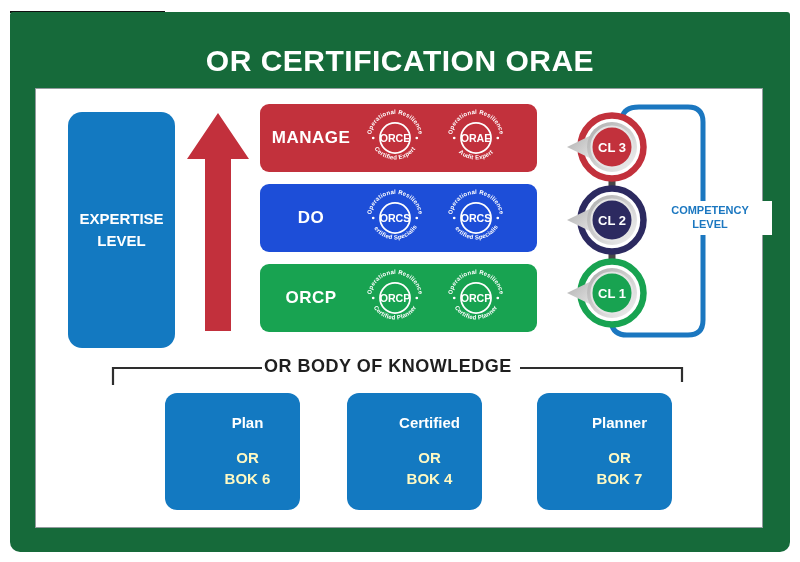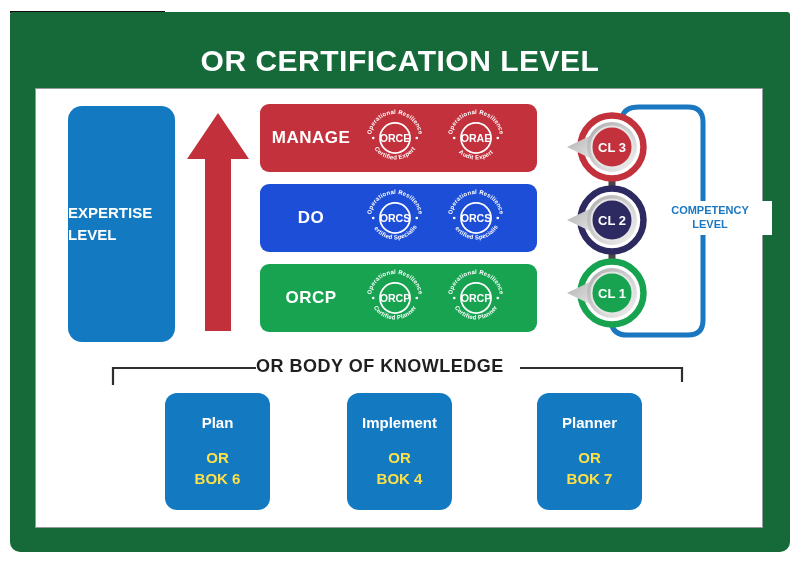--- a/index.html
+++ b/index.html
@@ -12,23 +12,23 @@
   .top-line{position:absolute;left:10px;top:11px;width:155px;height:2px;background:#101010;}
 
   .title{position:absolute;left:0;top:44px;width:800px;text-align:center;
          color:#ffffff;font-size:30px;font-weight:bold;letter-spacing:.5px;}
 
   
   .panel{position:absolute;left:35px;top:88px;width:728px;height:440px;
          background:#ffffff;border:1.5px solid #939B9E;box-sizing:border-box;}
 
   
-  .expertise{position:absolute;left:68px;top:106px;width:107px;height:236px;
+  .expertise{position:absolute;left:68px;top:112px;width:107px;height:236px;
              background:#1379C1;border-radius:14px;display:flex;flex-direction:column;
-             align-items:flex-start;justify-content:center;color:#fff;font-weight:bold;
+             align-items:center;justify-content:center;color:#fff;font-weight:bold;
              font-size:15px;line-height:1.45;text-align:center;}
 
   .up-arrow{position:absolute;left:186px;top:113px;}
 
   
   .lrow{position:absolute;left:260px;width:277px;height:68px;border-radius:9px;
         display:flex;align-items:center;}
   .lrow.manage{top:104px;background:#C2313C;}
   .lrow.do{top:184px;background:#1d4ed8;}
   .lrow.know{top:264px;background:#18A351;}
@@ -43,48 +43,48 @@
   
   .cluster{position:absolute;left:560px;top:95px;}
   .cluster text{fill:#ffffff;font-family:"Liberation Sans",sans-serif;
                 font-size:13px;font-weight:bold;}
   .competency{position:absolute;left:648px;top:201px;width:124px;background:#ffffff;
               text-align:center;color:#1B77C0;font-weight:bold;font-size:11px;
               line-height:1.25;padding:3px 0;}
 
   
   .bok-bracket{position:absolute;left:100px;top:355px;}
-  .bok-heading{position:absolute;left:256px;top:356px;width:244px;text-align:center;
+  .bok-heading{position:absolute;left:264px;top:356px;width:244px;text-align:center;
                font-size:18px;font-weight:bold;color:#1F1F1F;letter-spacing:.5px;
                white-space:nowrap;background:#fff;}
   .bok-box{position:absolute;top:393px;width:105px;height:117px;background:#1379C1;
            border-radius:12px;display:flex;flex-direction:column;align-items:center;
-           justify-content:center;text-align:center;font-weight:bold;font-size:15px;}
+           justify-content:center;text-align:center;font-weight:bold;font-size:15px;padding-left:30px;}
   .bok-box .bt{color:#ffffff;margin-bottom:16px;}
-  .bok-box .by{color:#fde047;line-height:1.4;}
+  .bok-box .by{color:#fef9c3;line-height:1.4;}
   .bok-1{left:165px;} .bok-2{left:347px;} .bok-3{left:537px;}
 </style>
 </head>
 <body>
 
 <svg width="0" height="0" style="position:absolute" aria-hidden="true">
   <defs>
     <path id="arc-top" d="M 8.5,40.6 A 25,25 0 1 1 55.5,40.6" fill="none"></path>
     <path id="arc-bot" d="M 10,42 A 26,26 0 0 0 54,42" fill="none"></path>
     <linearGradient id="pingrad" x1="0" y1="0" x2="1" y2="1">
       <stop offset="0" stop-color="#ACACAC"></stop>
         <stop offset="1" stop-color="#F2F2F2"></stop>
     </linearGradient>
   </defs>
 </svg>
 
 <div id="stage">
   <div class="top-line"></div>
   <div class="frame"></div>
-  <div class="title">OR CERTIFICATION LEVEL</div>
+  <div class="title">OR CERTIFICATION ORAE</div>
   <div class="panel"></div>
 
   <div class="expertise">
     <span>EXPERTISE</span>
     <span>LEVEL</span>
   </div>
 
   <svg class="up-arrow" width="64" height="218" viewBox="0 0 64 218">
     <polygon points="32,0 63,46 45,46 45,218 19,218 19,46 1,46" fill="#C2303C"></polygon>
   </svg>
@@ -188,21 +188,21 @@
   </svg>
   <div class="bok-heading">OR BODY OF KNOWLEDGE</div>
 
   <div class="bok-box bok-1">
     <div class="bt">Plan</div>
     <div class="by">
       <span>OR</span><br><span>BOK 6</span>
     </div>
   </div>
   <div class="bok-box bok-2">
-    <div class="bt">Implement</div>
+    <div class="bt">Certified</div>
     <div class="by">
       <span>OR</span><br><span>BOK 4</span>
     </div>
   </div>
   <div class="bok-box bok-3">
     <div class="bt">Planner</div>
     <div class="by">
       <span>OR</span><br><span>BOK 7</span>
     </div>
   </div>

